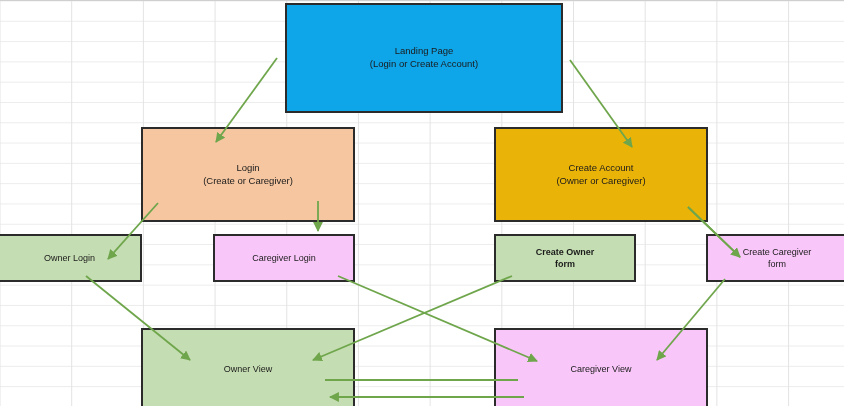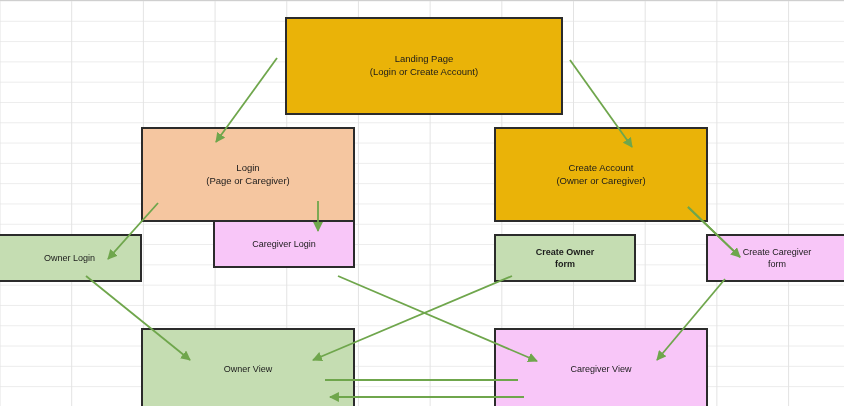--- a/index.html
+++ b/index.html
@@ -77,28 +77,28 @@
       <line x1="688" y1="207" x2="740" y2="257" stroke="#6fa64c" stroke-width="1.8"></line>
       <line x1="86" y1="276" x2="190" y2="360" stroke="#6fa64c" stroke-width="1.8" marker-end="url(#ah)"></line>
       <line x1="338" y1="276" x2="537" y2="361" stroke="#6fa64c" stroke-width="1.8" marker-end="url(#ah)"></line>
       <line x1="512" y1="276" x2="313" y2="360" stroke="#6fa64c" stroke-width="1.8" marker-end="url(#ah)"></line>
       <line x1="725" y1="279" x2="657" y2="360" stroke="#6fa64c" stroke-width="1.8" marker-end="url(#ah)"></line>
       <line x1="325" y1="380" x2="518" y2="380" stroke="#6fa64c" stroke-width="1.8"></line>
       <line x1="524" y1="397" x2="330" y2="397" stroke="#6fa64c" stroke-width="1.8" marker-end="url(#ah)"></line>
     </svg>
 
   <div id="node-layer">
-      <div class="node node-lg" style="left: 285px; top: 3px; width: 278px; height: 98px; background: #eab308; border-color: rgb(43, 43, 43); margin-top: 14px;">Landing Page
+      <div class="node node-lg" style="left: 285px; top: 3px; width: 278px; height: 110px; background: #0ea5e9; border-color: rgb(43, 43, 43);">Landing Page
 (Login or Create Account)</div>
       <div class="node node-lg" style="left: 141px; top: 127px; width: 214px; height: 95px; background: rgb(245, 198, 160); border-color: rgb(43, 43, 43);">Login
-(Page or Caregiver)</div>
+(Create or Caregiver)</div>
       <div class="node node-lg" style="left: 494px; top: 127px; width: 214px; height: 95px; background: #eab308; border-color: rgb(43, 43, 43);">Create Account
 (Owner or Caregiver)</div>
       <div class="node node-sm" style="left: -3px; top: 234px; width: 145px; height: 48px; background: rgb(197, 221, 178); border-color: rgb(43, 43, 43);">Owner Login</div>
-      <div class="node node-sm" style="left: 213px; top: 220px; width: 142px; height: 48px; background: rgb(248, 198, 248); border-color: rgb(43, 43, 43);">Caregiver Login</div>
+      <div class="node node-sm" style="left: 213px; top: 234px; width: 142px; height: 48px; background: rgb(248, 198, 248); border-color: rgb(43, 43, 43);">Caregiver Login</div>
       <div class="node node-sm" style="left: 494px; top: 234px; width: 142px; height: 48px; background: rgb(197, 221, 178); border-color: rgb(43, 43, 43); font-weight: bold;">Create Owner
 form</div>
       <div class="node node-sm" style="left: 706px; top: 234px; width: 142px; height: 48px; background: rgb(248, 198, 248); border-color: rgb(43, 43, 43);">Create Caregiver
 form</div>
       <div class="node node-sm" style="left: 141px; top: 328px; width: 214px; height: 82px; background: rgb(197, 221, 178); border-color: rgb(43, 43, 43);">Owner View</div>
       <div class="node node-sm" style="left: 494px; top: 328px; width: 214px; height: 82px; background: rgb(248, 198, 248); border-color: rgb(43, 43, 43);">Caregiver View</div>
     </div>
 </div>
 
 </body></html>

